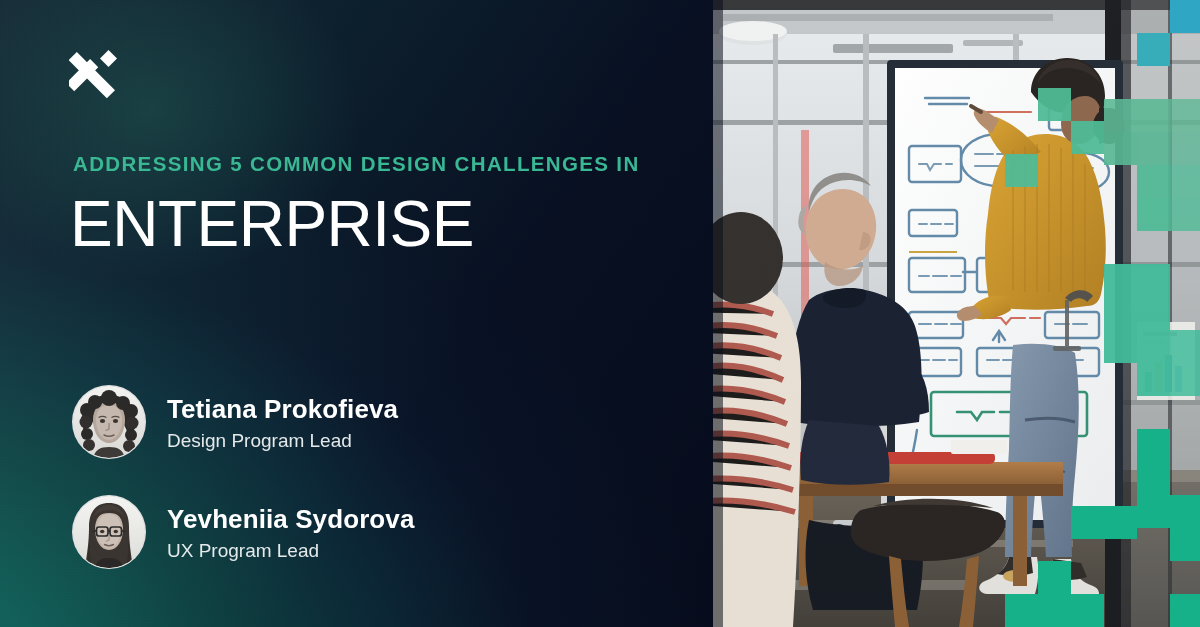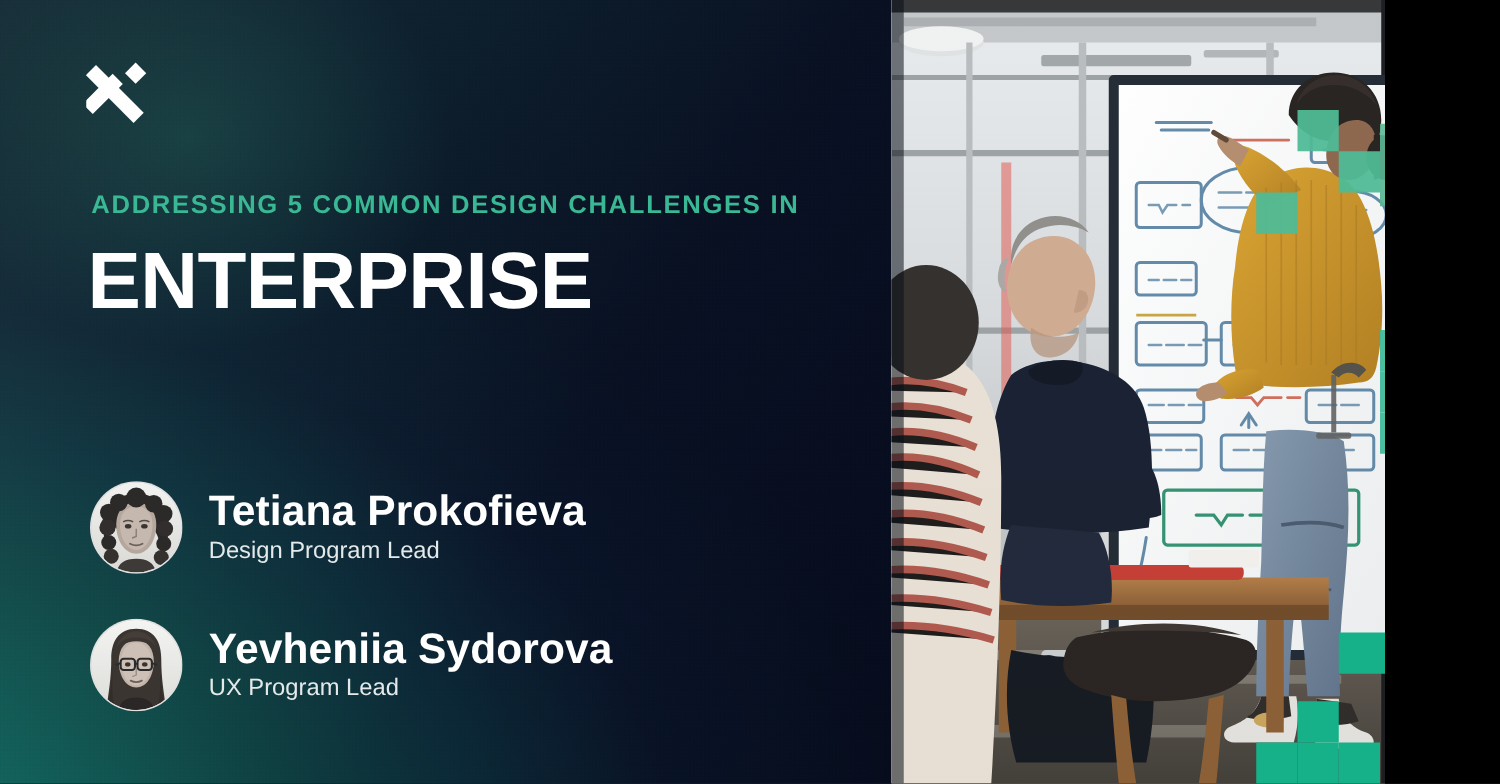--- a/index.html
+++ b/index.html
@@ -1,22 +1,22 @@
 <!DOCTYPE html>
 <html><head>
 <meta charset="utf-8">
 <style>
   html,body{margin:0;padding:0;background:#000;}
   body{font-family:"Liberation Sans", sans-serif;}
 
   #poster{
     position:relative;
-    width:1108px;height:627px;
+    width:1200px;height:627px;
     overflow:hidden;
-    background:#4c1d95;
+    background:#0f172a;
   }
 
   
   .left-panel{
     position:absolute;left:0;top:0;width:713px;height:627px;
     background:
       radial-gradient(120% 95% at -18% 112%, #0c6452 0%, #0a4f43 22%, #09362f 42%, #072026 60%, #050b16 78%, #03060f 100%),
       linear-gradient(125deg,#16292c 0%, #0a1a20 32%, #050a14 62%, #03060e 100%);
     background-blend-mode:screen, normal;
   }
@@ -40,35 +40,35 @@
   .logo svg{display:block;width:58px;height:58px;}
 
   
   .eyebrow{
     position:absolute;left:73px;top:152px;
     font-size:20.5px;font-weight:bold;letter-spacing:1.35px;
     color:#3ab894;white-space:nowrap;
   }
   .title{
     position:absolute;left:70px;top:190px;width:640px;
-    font-size:64px;font-weight:bold;line-height:68px;
+    font-size:64px;font-weight:normal;line-height:68px;
     letter-spacing:-0.5px;color:#ffffff;text-transform:uppercase;
   }
   .title .line{display:block;white-space:nowrap;}
 
   
   .speakers{position:absolute;left:72px;top:383px;width:560px;}
   .speaker{display:flex;align-items:center;height:78px;margin-bottom:32px;}
   .avatar{
     width:72px;height:72px;border-radius:50%;overflow:hidden;flex:0 0 72px;
     background:#d8d8d8;position:relative;border:1px solid rgba(255,255,255,.25);
   }
   .avatar svg{display:block;width:100%;height:100%;}
   .sp-text{margin-left:21px;}
-  .sp-name{font-size:34px;font-weight:bold;color:#fff;line-height:36px;letter-spacing:.1px;}
+  .sp-name{font-size:26px;font-weight:bold;color:#fff;line-height:36px;letter-spacing:.1px;}
   .sp-role{font-size:19px;color:#e4e9ea;line-height:24px;margin-top:2px;font-weight:normal;}
 
   
   .photo{
     position:absolute;left:713px;top:0;width:487px;height:627px;overflow:hidden;
     background:#2a2622;
   }
   .photo svg{position:absolute;left:0;top:0;width:487px;height:627px;}
 
   

